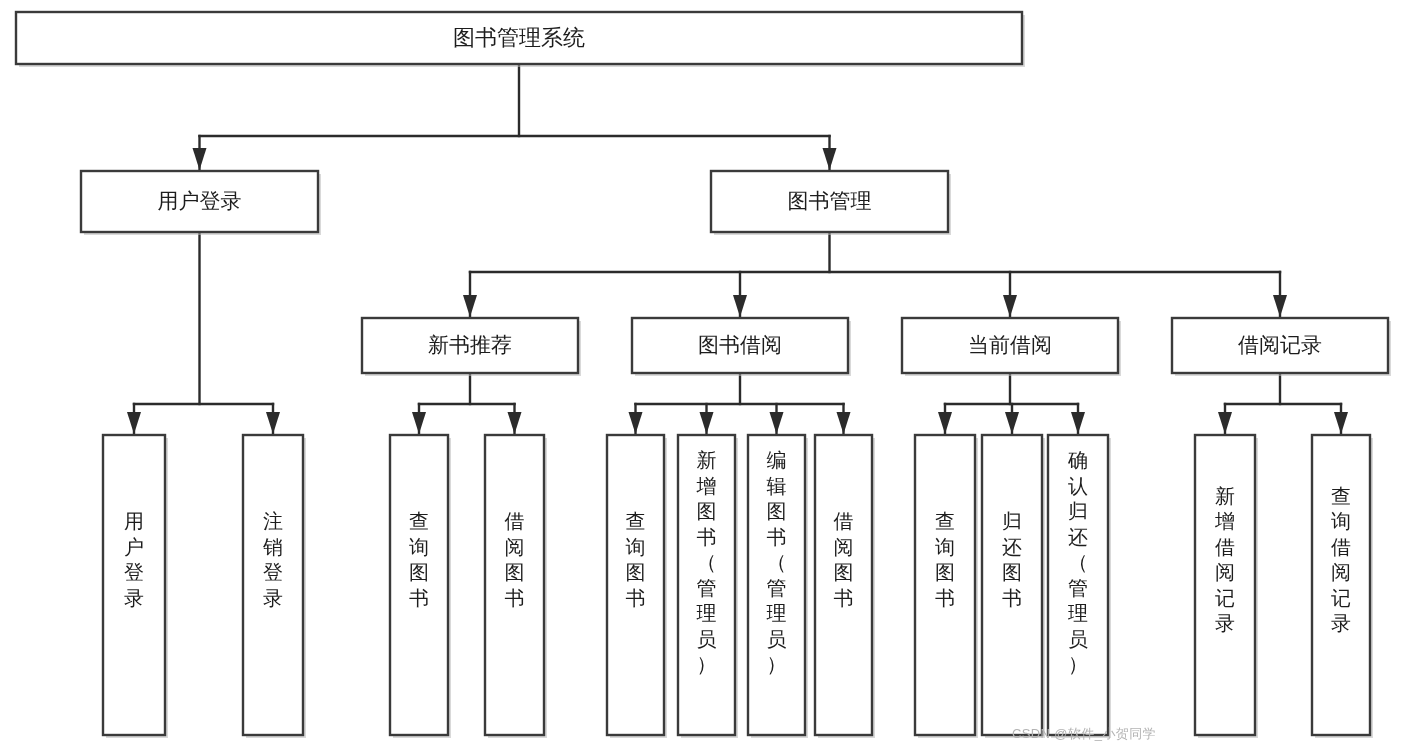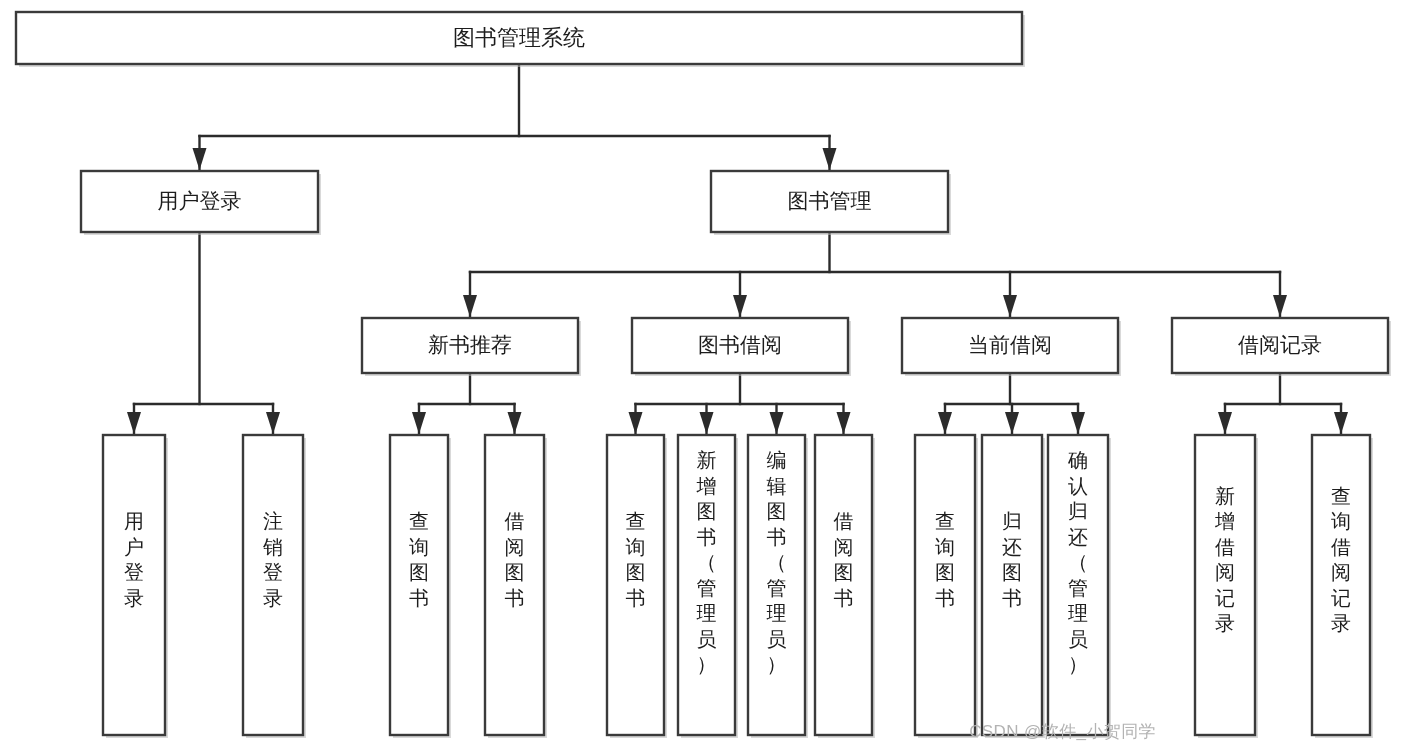--- a/index.html
+++ b/index.html
@@ -26,21 +26,21 @@
     top: 0;
     width: 1405px;
     height: 747px;
     display: block;
   }
   .watermark-text {
     position: absolute;
     right: 8px;
     bottom: 4px;
     font-family: "Liberation Sans", "DejaVu Sans", sans-serif;
-    font-size: 17px;
+    font-size: 13px;
     color: #b3b3b3;
     letter-spacing: 0.4px;
     white-space: nowrap;
     user-select: none;
   }
 </style>
 </head>
 <body>
 
 <div id="diagram-root">

